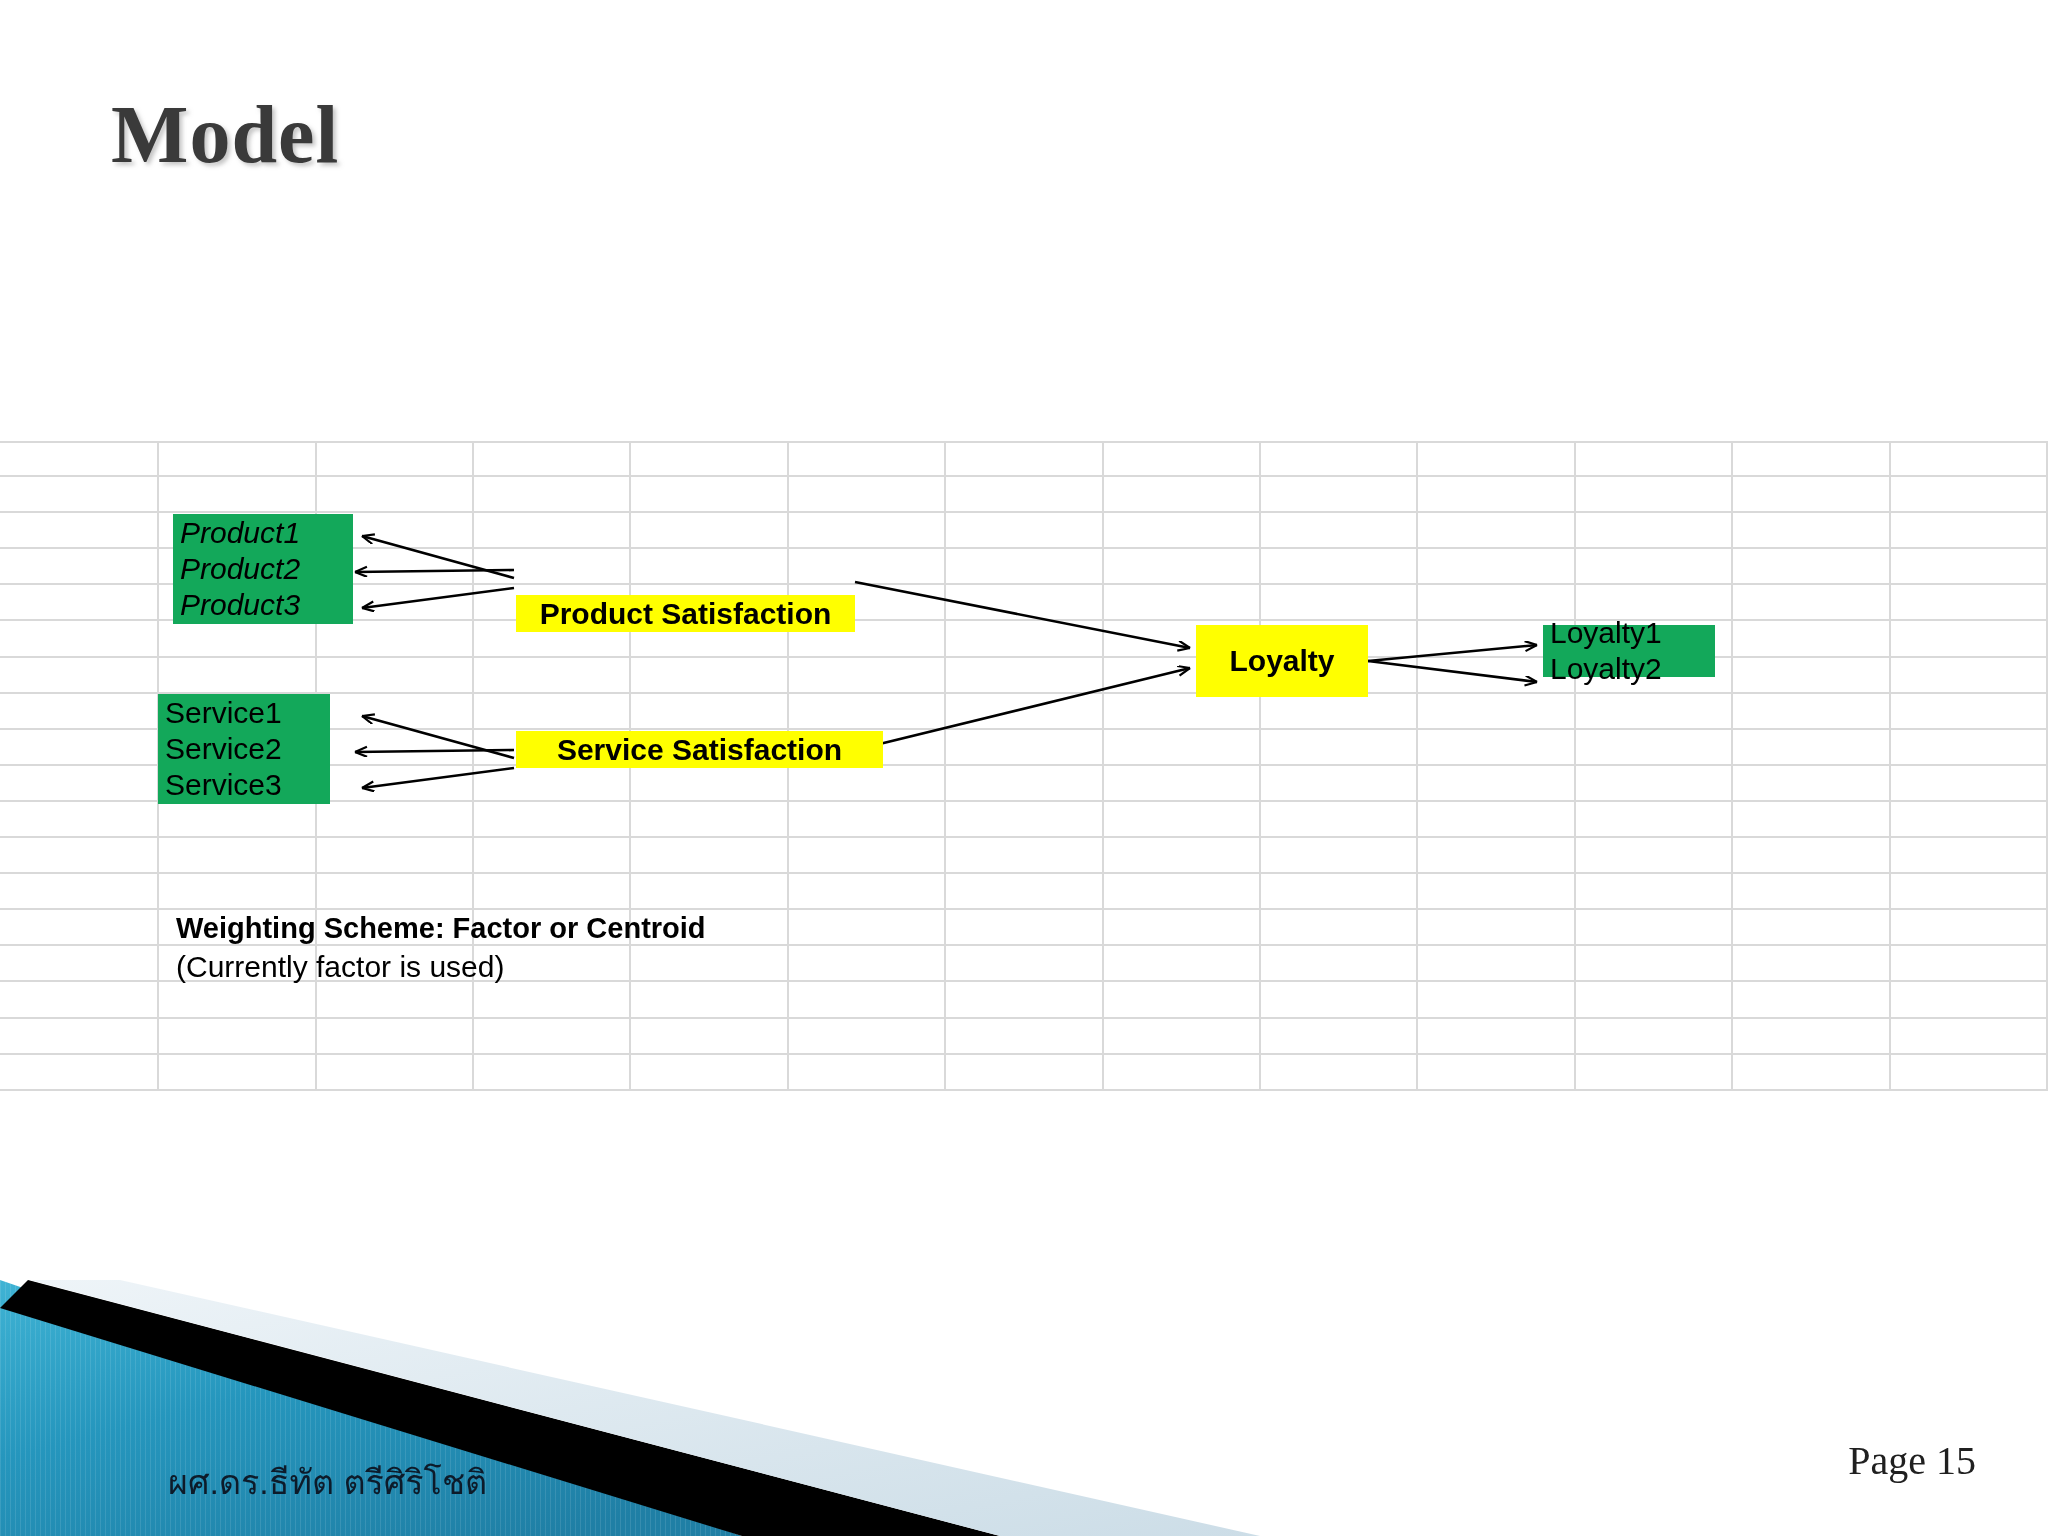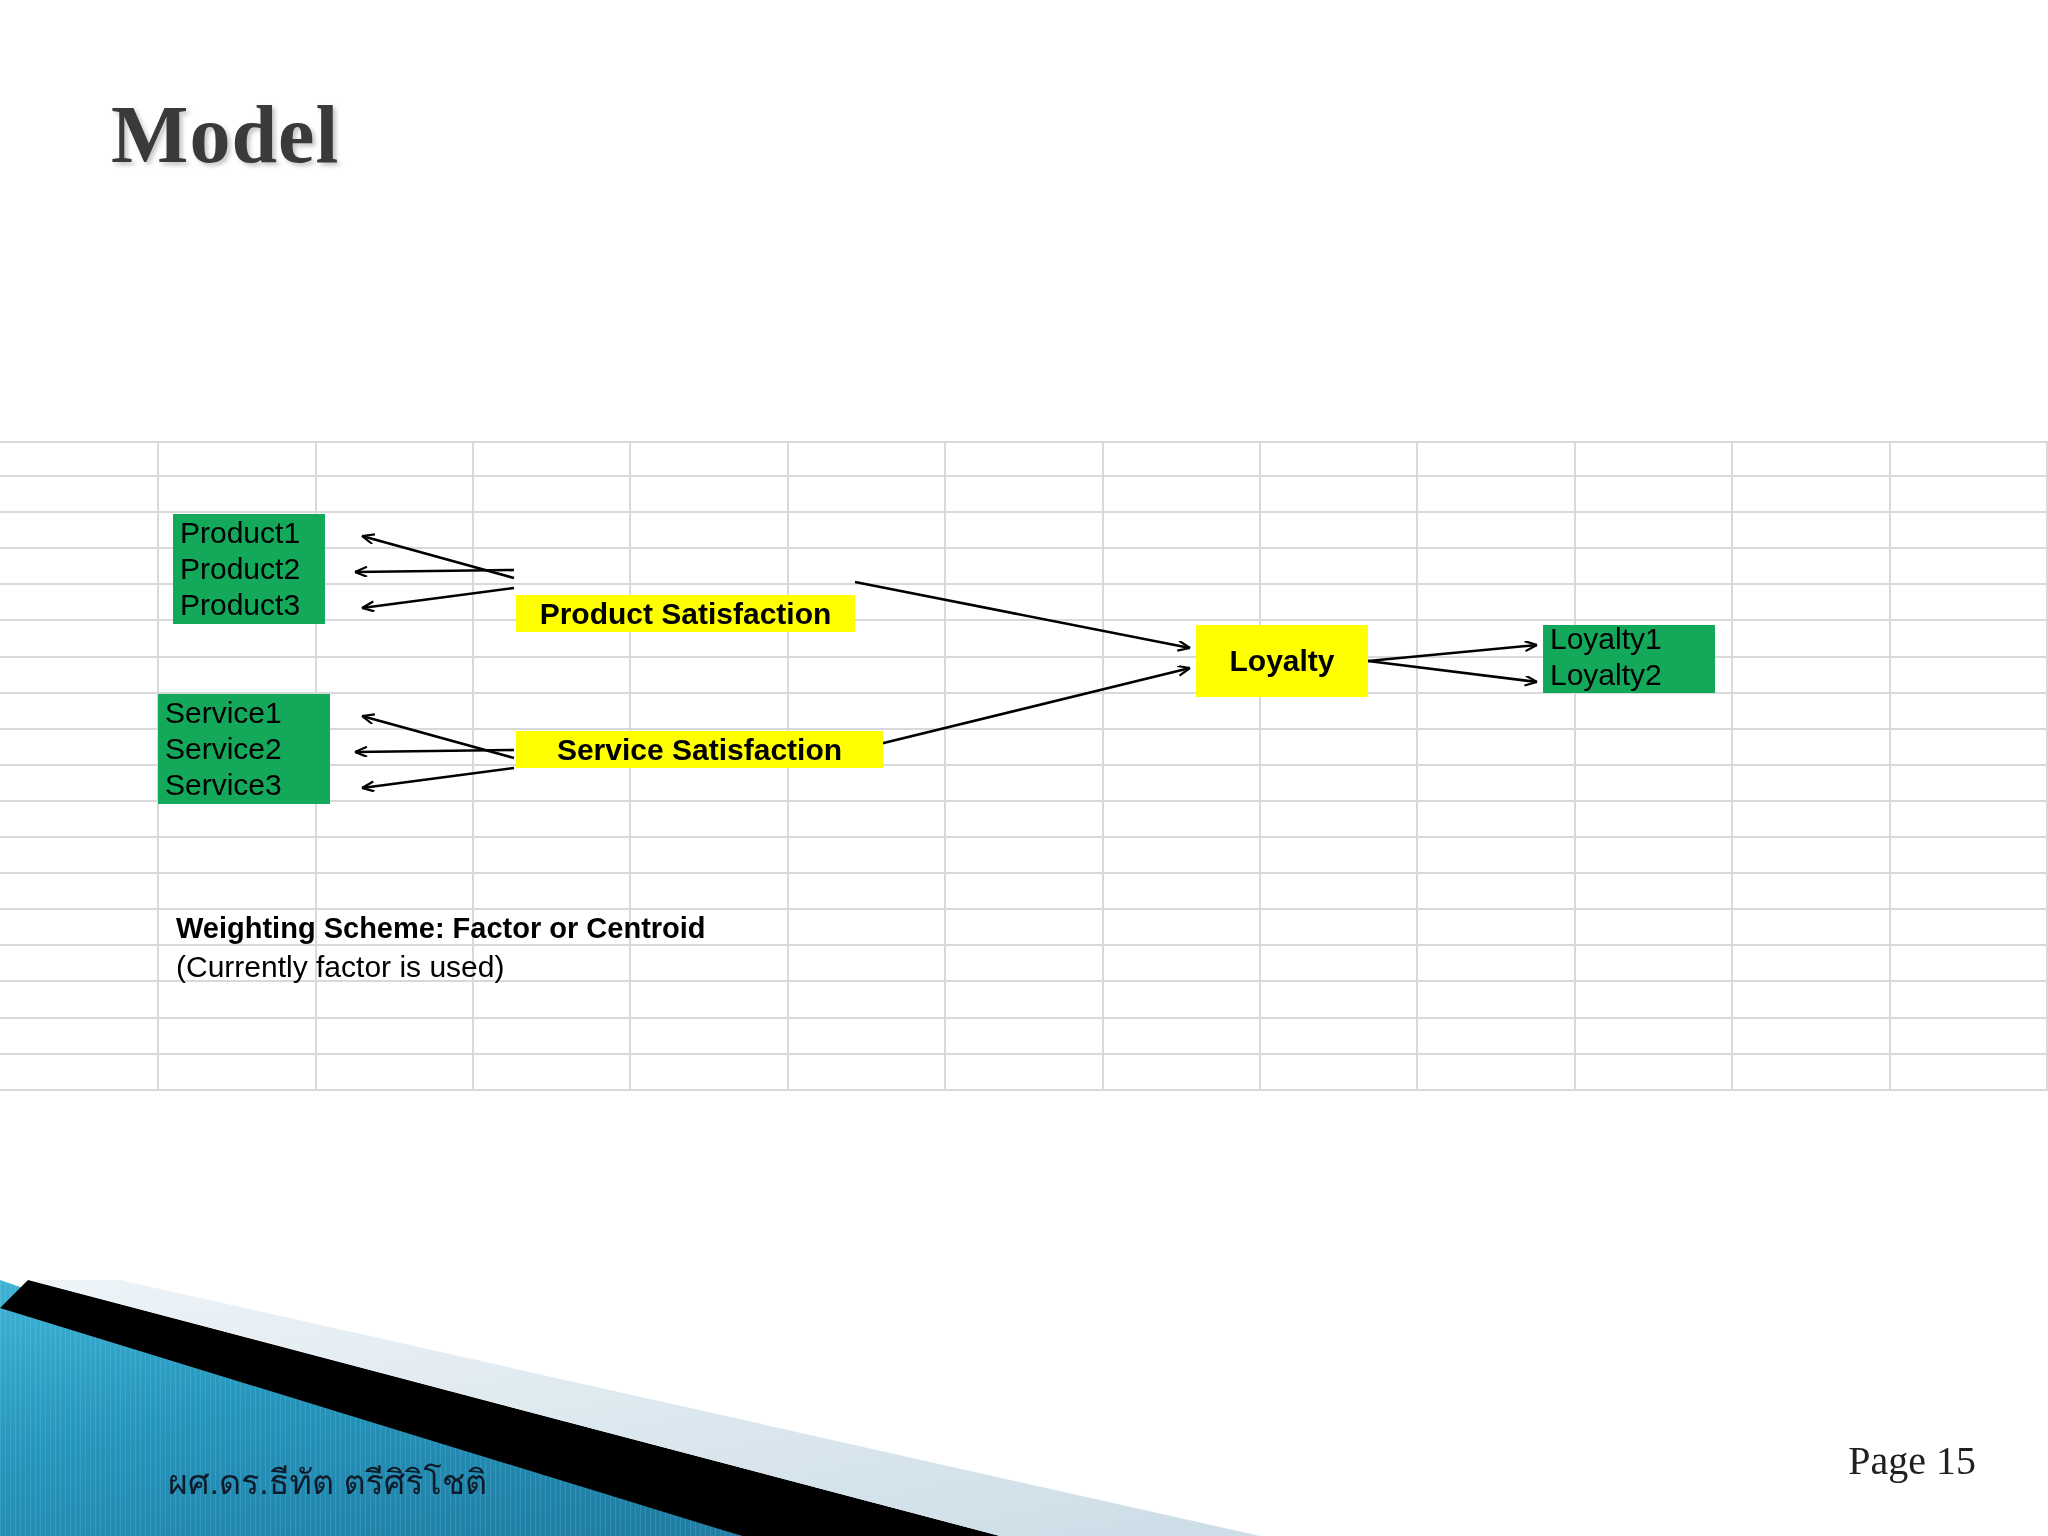--- a/index.html
+++ b/index.html
@@ -83,23 +83,23 @@
   }
   .yellow-box {
     background: #ffff00;
     color: #000000;
     font-weight: bold;
     font-size: 30px;
     justify-content: center;
     white-space: nowrap;
   }
 
-  #box-products   { left: 173px; top: 514px;  width: 152px; height: 110px; }
+  #box-products   { left: 173px; top: 514px;  width: 180px; height: 110px; font-style: italic; }
   #box-services   { left: 158px; top: 694px;  width: 172px; height: 110px; }
-  #box-loyalties  { left: 1543px; top: 625px; width: 172px; height: 68px; justify-content: flex-end; }
+  #box-loyalties  { left: 1543px; top: 625px; width: 172px; height: 52px; }
 
   #box-product-sat { left: 516px;  top: 551px; width: 339px; height: 37px; margin-top: 44px; }
   #box-service-sat { left: 516px;  top: 731px; width: 367px; height: 37px; }
   #box-loyalty     { left: 1196px; top: 625px; width: 172px; height: 72px; }
 
   
   #weighting-bold {
     position: absolute;
     left: 176px;
     top: 912px;

